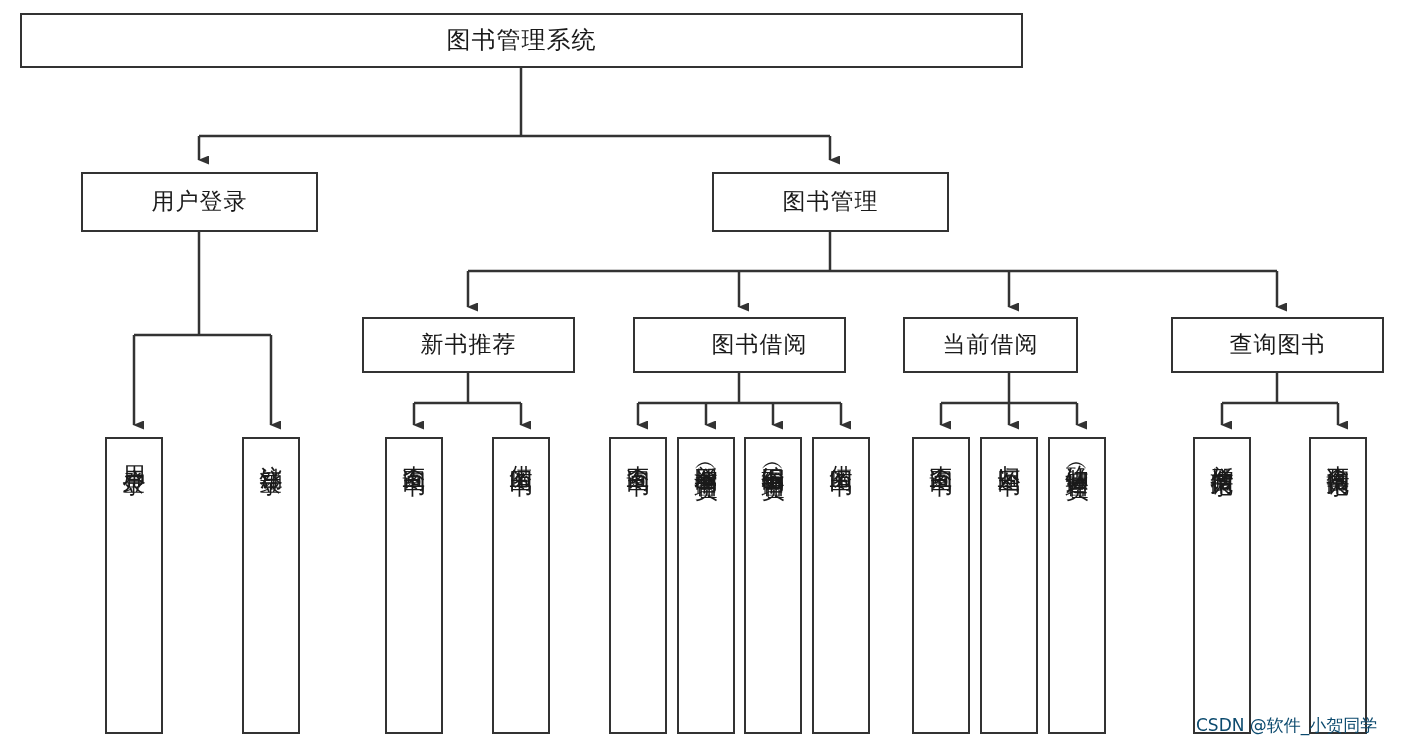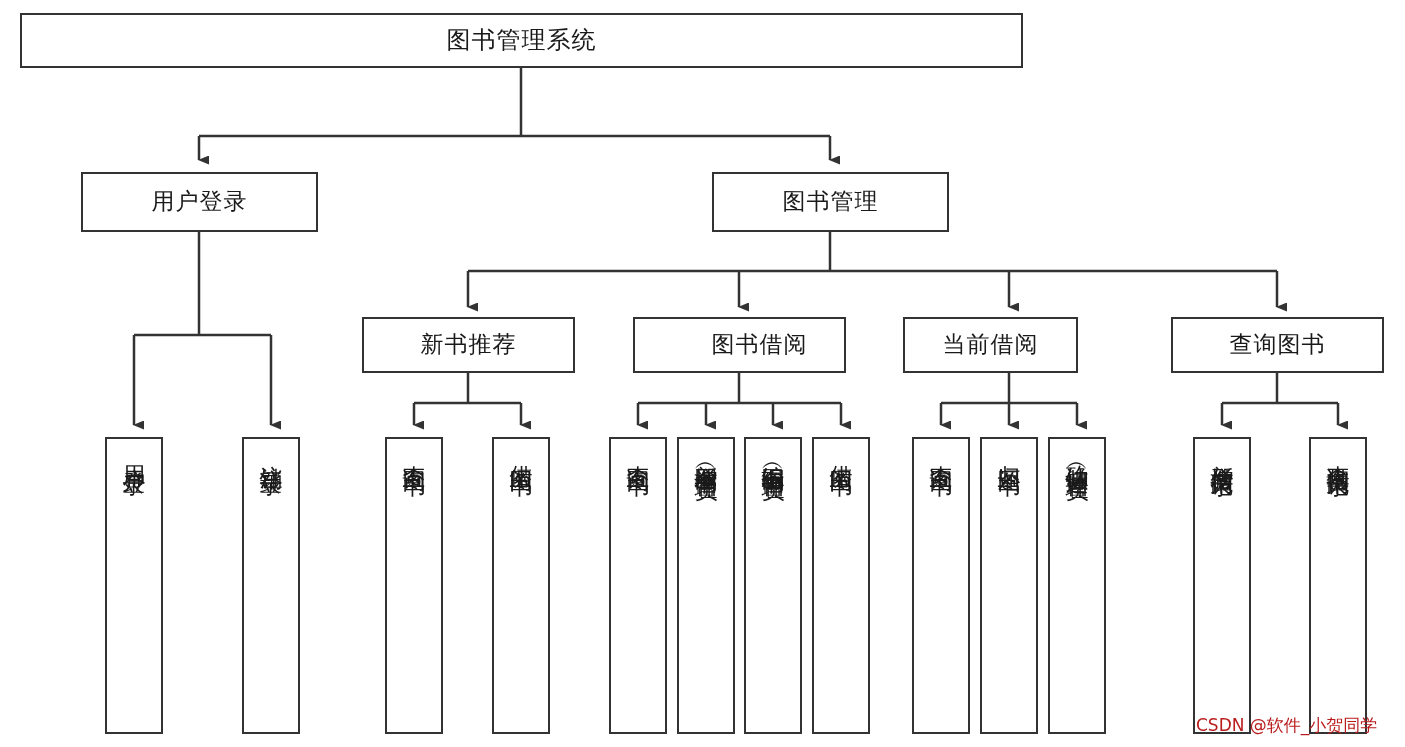--- a/index.html
+++ b/index.html
@@ -64,21 +64,21 @@
     line-height: 1;
   }
   .node.vertical.tall-text .node-label {
     letter-spacing: 2px;
   }
   #watermark {
     position: absolute;
     left: 1196px;
     top: 714px;
     font-size: 17px;
-    color: #b91c1c;
+    color: #0c4a6e;
     white-space: nowrap;
     z-index: 5;
     font-family: "DejaVu Sans", "Liberation Sans", sans-serif;
   }
 </style>
 </head>
 <body>
 
 <div id="diagram-root">
 

